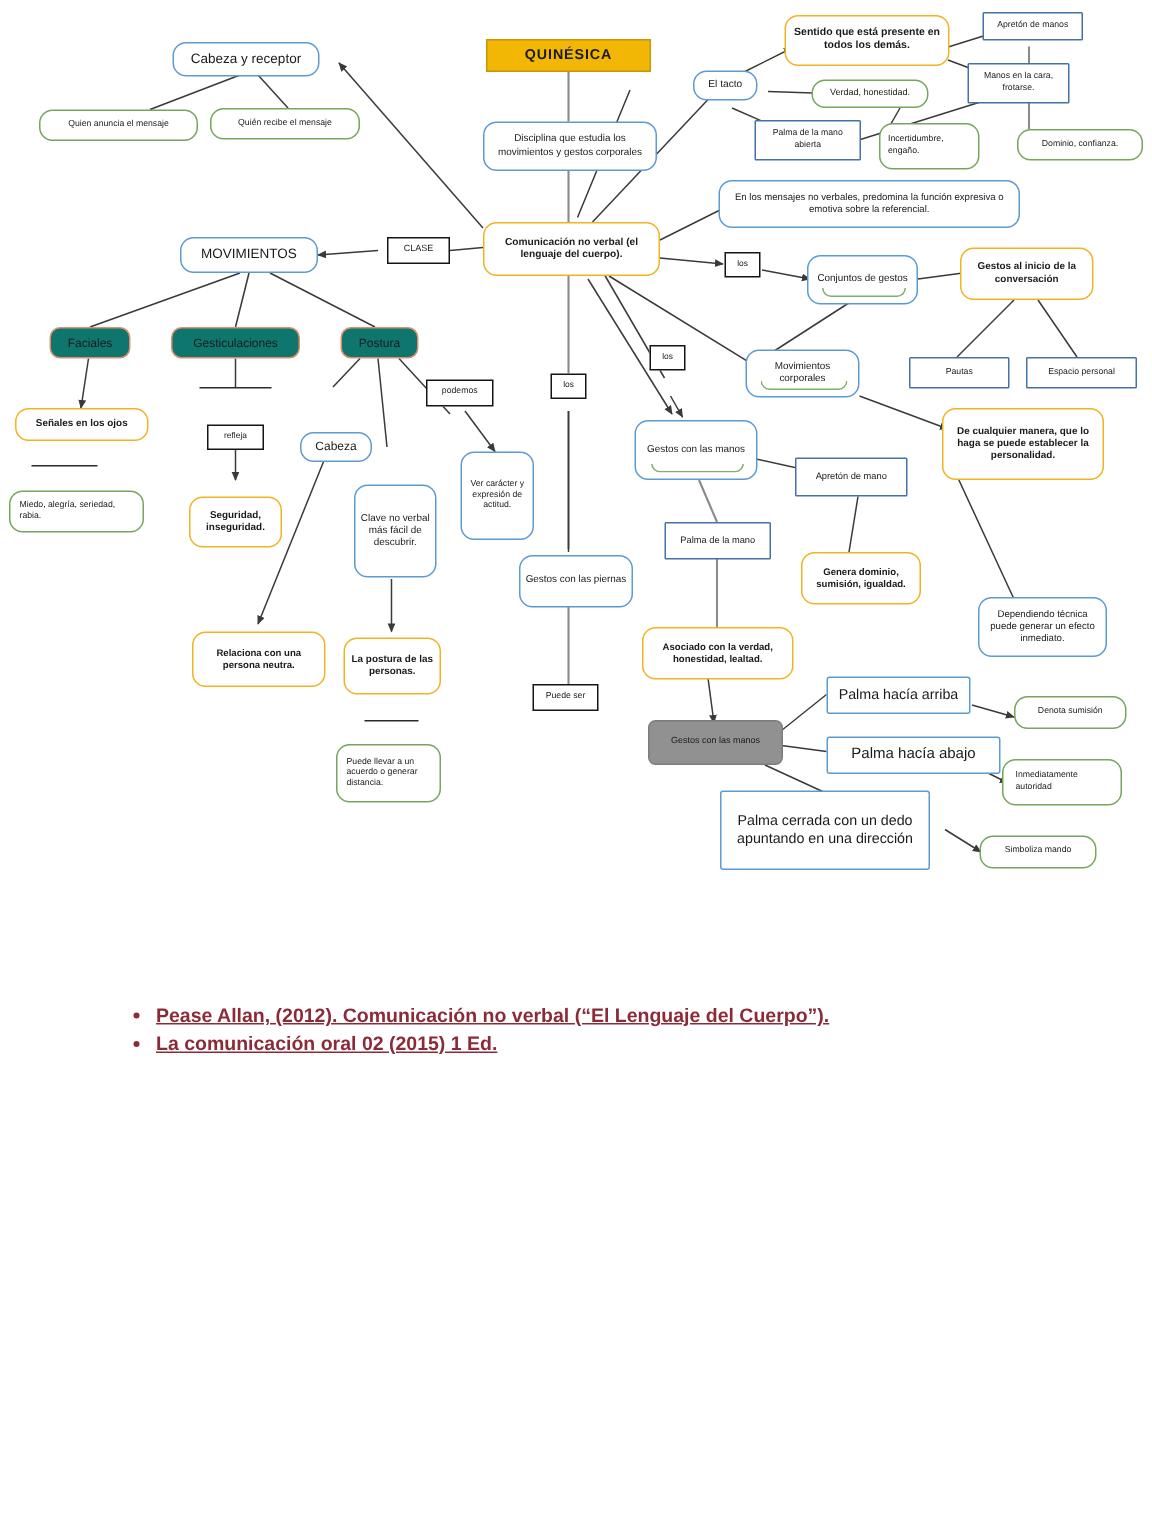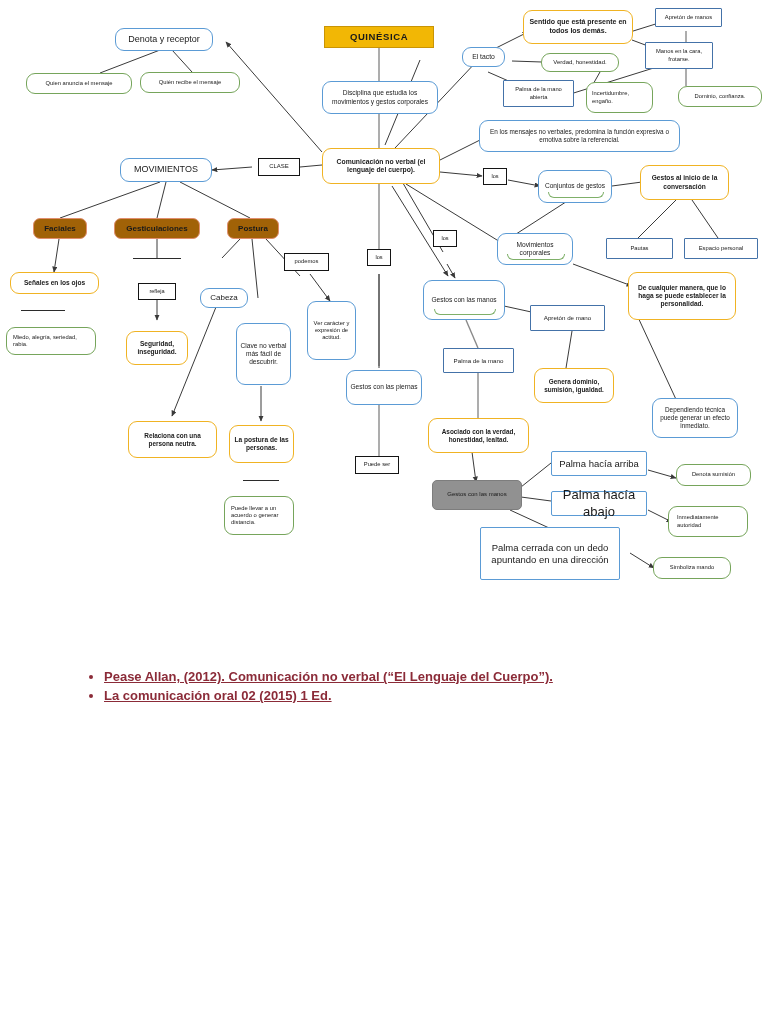--- a/index.html
+++ b/index.html
@@ -86,25 +86,25 @@
   
   .n-green {
     background: #ffffff;
     border: 1.2px solid #76A55B;
     border-radius: 9px;
     color: #1a1a1a;
   }
 
   
   .n-salmon {
-    background: #a16207;
+    background: #0f766e;
     border: 1px solid #E08E6D;
     border-radius: 7px;
     color: #1a1a1a;
-    font-weight: 700;
+    font-weight: 400;
   }
 
   
   .n-gray {
     background: #919191;
     border: 1px solid #7d7d7d;
     border-radius: 5px;
     color: #1a1a1a;
   }
 
@@ -279,21 +279,21 @@
       <line x1="648" y1="510" x2="672" y2="522" marker-end="url(#arrow)"></line>
 
       <line x1="630" y1="553" x2="654" y2="568" marker-end="url(#arrow)"></line>
     </g>
   </svg>
 
   <div class="node n-gold-fill" style="left:324px; top:26px; width:110px; height:22px; font-size:9.5px;">QUINÉSICA</div>
 
   <div class="node n-blue" style="left:322px; top:81px; width:116px; height:33px; font-size:6.6px;">Disciplina que estudia los movimientos y gestos corporales</div>
 
-  <div class="node n-blue" style="left:115px; top:28px; width:98px; height:23px; font-size:9px;">Denota y receptor</div>
+  <div class="node n-blue" style="left:115px; top:28px; width:98px; height:23px; font-size:9px;">Cabeza y receptor</div>
 
   <div class="node n-green" style="left:26px; top:73px; width:106px; height:21px; font-size:5.8px;">Quien anuncia el mensaje</div>
 
   <div class="node n-green" style="left:140px; top:72px; width:100px; height:21px; font-size:5.8px;">Quién recibe el mensaje</div>
 
   <div class="node n-gold" style="left:322px; top:148px; width:118px; height:36px; font-size:6.8px;">Comunicación no verbal (el lenguaje del cuerpo).</div>
 
   <div class="node n-label" style="left:258px; top:158px; width:42px; height:18px; font-size:6px;">CLASE</div>
 
   <div class="node n-blue" style="left:120px; top:158px; width:92px; height:24px; font-size:9px;">MOVIMIENTOS</div>
@@ -365,21 +365,21 @@
   <div class="node n-gold" style="left:534px; top:368px; width:80px; height:35px; font-size:6.4px;">Genera dominio, sumisión, igualdad.</div>
 
   <div class="node n-gold" style="left:428px; top:418px; width:101px; height:35px; font-size:6.4px;">Asociado con la verdad, honestidad, lealtad.</div>
 
   <div class="node n-blue" style="left:346px; top:370px; width:76px; height:35px; font-size:6.6px;">Gestos con las piernas</div>
   <div class="node n-label" style="left:355px; top:456px; width:44px; height:18px; font-size:5.8px;">Puede ser</div>
 
   <div class="node n-gray" style="left:432px; top:480px; width:90px; height:30px; font-size:6px;">Gestos con las manos</div>
 
   <div class="node n-blue" style="left:551px; top:451px; width:96px; height:25px; font-size:9.5px; border-radius:2px;">Palma hacía arriba</div>
-  <div class="node n-blue" style="left:551px; top:491px; width:96px; height:25px; font-size:13px; border-radius:2px;">Palma hacía abajo</div>
+  <div class="node n-blue" style="left:551px; top:491px; width:116px; height:25px; font-size:10px; border-radius:2px;">Palma hacía abajo</div>
   <div class="node n-blue" style="left:480px; top:527px; width:140px; height:53px; font-size:9.5px; border-radius:2px;">Palma cerrada con un dedo apuntando en una dirección</div>
 
   <div class="node n-green" style="left:676px; top:464px; width:75px; height:22px; font-size:5.8px;">Denota sumisión</div>
   <div class="node n-green" style="left:668px; top:506px; width:80px; height:31px; font-size:5.8px; justify-content:flex-start; text-align:left; padding-left:8px;">Inmediatamente autoridad</div>
   <div class="node n-green" style="left:653px; top:557px; width:78px; height:22px; font-size:5.8px;">Simboliza mando</div>
 
   <div id="biblio">
     <ul>
       <li><span>Pease Allan, (2012). Comunicación no verbal (“El Lenguaje del Cuerpo”).</span></li>
       <li><span>La comunicación oral 02 (2015) 1 Ed.</span></li>

